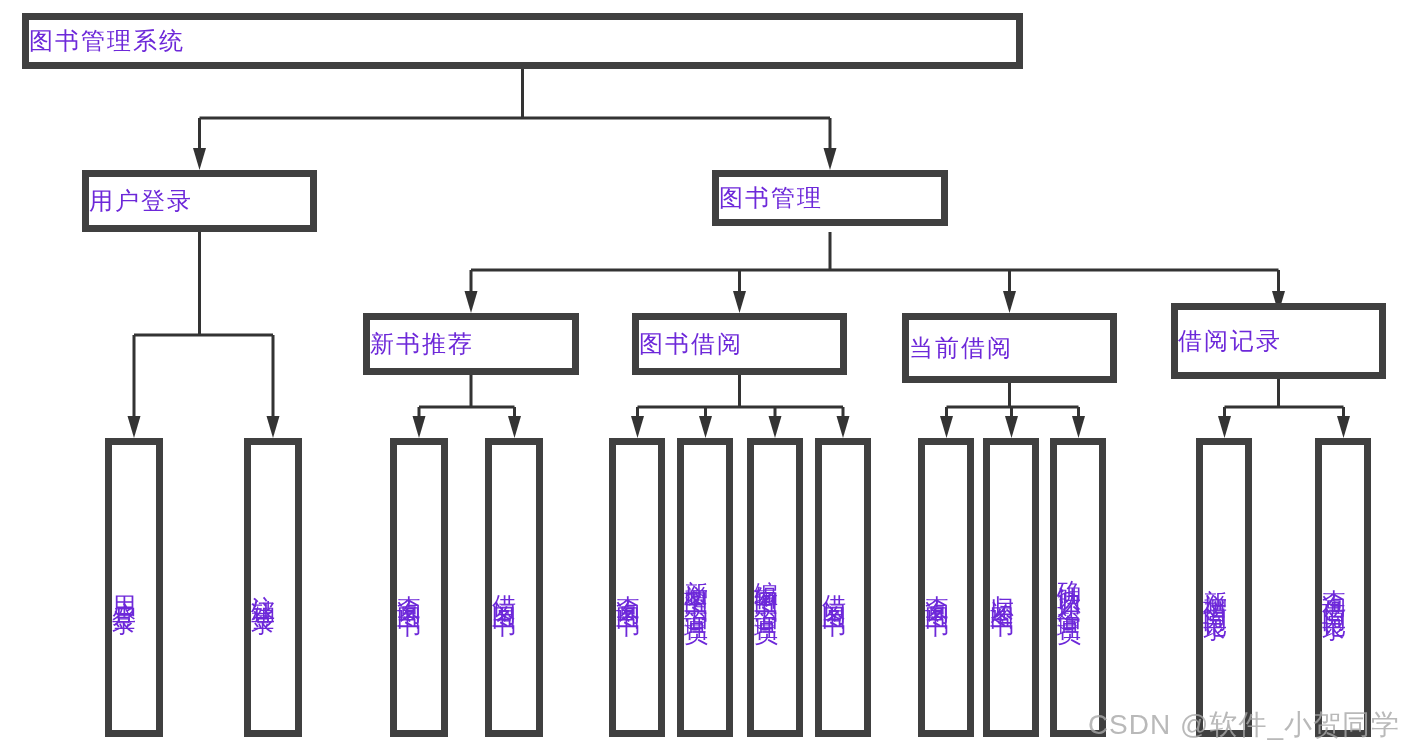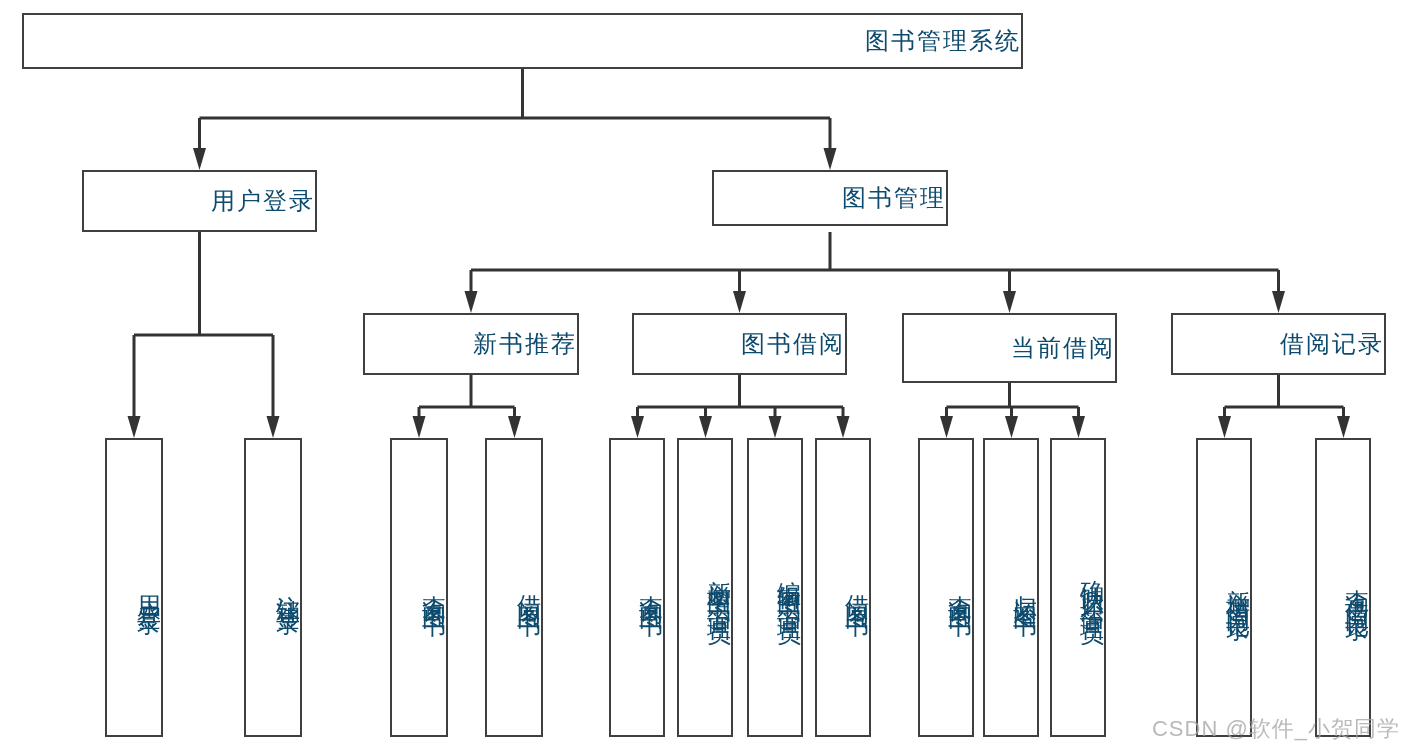--- a/index.html
+++ b/index.html
@@ -1,24 +1,24 @@
 <!DOCTYPE html>
 <html><head>
 <meta charset="utf-8">
 <style>
   html,body{margin:0;padding:0;background:#ffffff;}
   body{font-family:"Liberation Sans","DejaVu Sans",sans-serif;}
   .stage{position:relative;width:1405px;height:747px;background:#fff;overflow:hidden;}
   svg.connectors{position:absolute;left:0;top:0;}
-  .box{position:absolute;box-sizing:border-box;border:2px solid #404040;background:#ffffff;
-       display:flex;align-items:center;justify-content:flex-end;color:#0c4a6e;}
+  .box{position:absolute;box-sizing:border-box;border:7px solid #404040;background:#ffffff;
+       display:flex;align-items:center;justify-content:flex-start;color:#6d28d9;}
   .hbox{font-size:24px;letter-spacing:2px;white-space:nowrap;}
   .vbox span{writing-mode:vertical-rl;text-orientation:mixed;font-size:24px;letter-spacing:6px;
        line-height:1;max-height:285px;}
-  .watermark{position:absolute;right:5px;bottom:3px;font-size:22px;letter-spacing:1px;
+  .watermark{position:absolute;right:5px;bottom:3px;font-size:28px;letter-spacing:1px;
        color:rgba(168,168,168,0.8);white-space:nowrap;}
 </style>
 </head>
 <body>
 
 <div class="stage">
 
   <svg class="connectors" width="1405" height="747" viewBox="0 0 1405 747">
 
     <path fill="none" stroke="#333333" stroke-width="3" d="
@@ -66,21 +66,21 @@
 
   <div class="box hbox" style="left:632px;top:313px;width:215px;height:62px">
     <span>图书借阅</span>
   </div>
   <div class="box hbox" style="left:363px;top:313px;width:216px;height:62px">
     <span>新书推荐</span>
   </div>
   <div class="box hbox" style="left:902px;top:313px;width:215px;height:70px">
     <span>当前借阅</span>
   </div>
-  <div class="box hbox" style="left:1171px;top:313px;width:215px;height:62px">
+  <div class="box hbox" style="left:1171px;top:303px;width:215px;height:76px">
     <span>借阅记录</span>
   </div>
 
   <div class="box vbox" style="left:105px;top:438px;width:58px;height:299px">
     <span>用户登录</span>
   </div>
   <div class="box vbox" style="left:244px;top:438px;width:58px;height:299px">
     <span>注销登录</span>
   </div>
 

